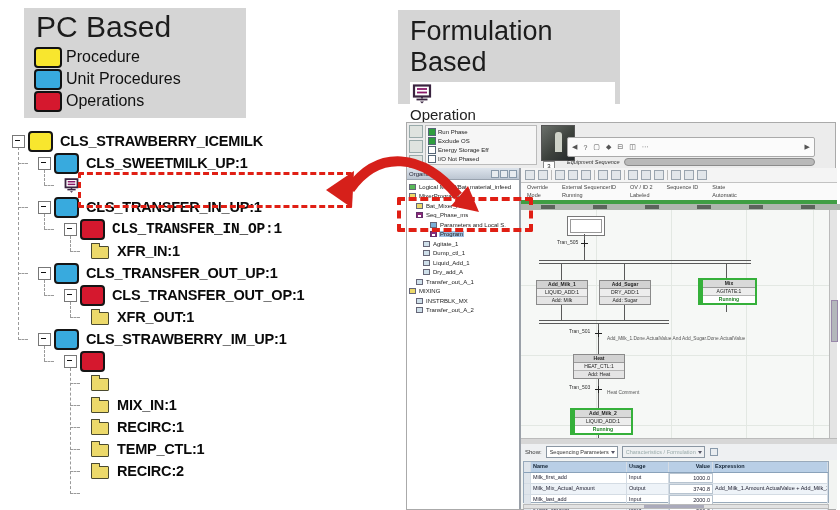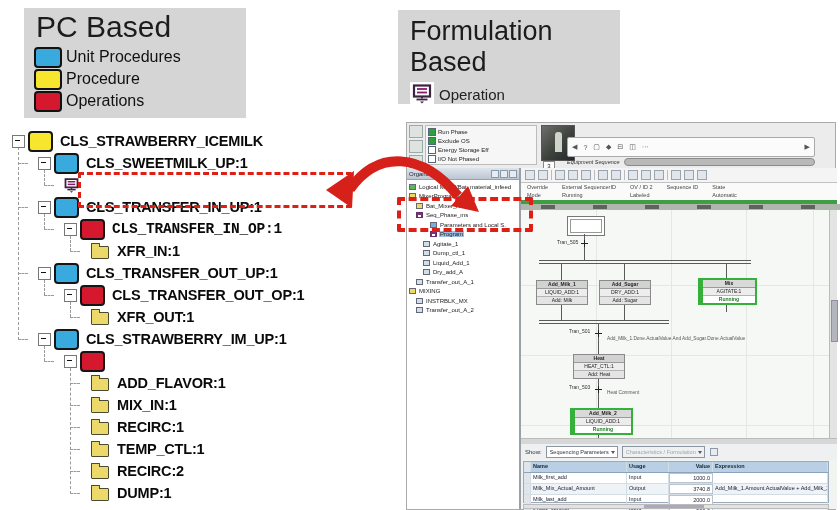--- a/index.html
+++ b/index.html
@@ -7,21 +7,21 @@
 
   
   .legend-box{position:absolute;background:#d5d5d5;}
   #pc-legend{left:24px;top:8px;width:222px;height:110px;padding:2px 0 0 10px;box-sizing:border-box;}
   #pc-legend .lg-title{font-size:30px;color:#1c1c1c;letter-spacing:0;margin:0 0 2px 2px;}
   .lg-row{display:flex;align-items:center;height:22px;}
   .lg-sw{width:24px;height:17px;border:2px solid #111;border-radius:4px;margin-right:4px;flex:0 0 auto;}
   .lg-lb{font-size:16px;color:#111;}
   #ctl-legend{left:398px;top:10px;width:222px;height:94px;padding:6px 0 0 12px;box-sizing:border-box;}
   #ctl-legend .lg-title{font-size:27px;color:#1c1c1c;margin:0 0 4px 0;}
-  .op-row{display:flex;align-items:center;}
+  .op-row{display:flex;flex-direction:column;}
   .op-chip{background:#fff;padding:2px;margin-right:5px;display:flex;}
   .op-lb{font-size:15px;color:#222;}
 
   
   #tree{position:absolute;left:4px;top:130px;width:368px;height:378px;}
   .trow{position:absolute;left:0;height:22px;display:flex;align-items:center;}
   .exp{position:relative;width:11px;height:11px;border:1px solid #777;background:#fff;flex:0 0 auto;margin-right:3px;}
   .exp i{position:absolute;left:2px;top:4px;width:5px;height:1px;background:#111;}
   .icon-sq{width:21px;height:17px;border:2px solid #151515;border-radius:4px;flex:0 0 auto;margin-right:5px;}
   .c-procedure{background:#f8e62e;}
@@ -133,26 +133,26 @@
 </style>
 </head>
 <body>
 
 <div id="stage">
 
   <div id="pc-legend" class="legend-box">
     <div class="lg-title">PC Based</div>
     <div id="pc-legend-rows">
         <div class="lg-row">
+          <span class="lg-sw" style="background: rgb(248, 230, 46);"></span>
+          <span class="lg-lb">Procedure</span>
+        </div>
+        <div class="lg-row">
           <span class="lg-sw" style="background: rgb(56, 170, 222);"></span>
           <span class="lg-lb">Unit Procedures</span>
-        </div>
-        <div class="lg-row">
-          <span class="lg-sw" style="background: rgb(248, 230, 46);"></span>
-          <span class="lg-lb">Procedure</span>
         </div>
         <div class="lg-row">
           <span class="lg-sw" style="background: rgb(213, 24, 46);"></span>
           <span class="lg-lb">Operations</span>
         </div>
       </div>
   </div>
 
   <div id="ctl-legend" class="legend-box">
     <div class="lg-title">Formulation Based</div>
@@ -261,21 +261,20 @@
       <div class="stub" style="left: 40px; top: 231px; width: 10px;"></div>
       <div class="trow" style="top: 220px; left: 60px;">
         <span class="exp">
           <i></i>
         </span>
         <span class="icon-sq c-operation"></span>
       </div>
       <div class="stub" style="left: 66px; top: 253px; width: 10px;"></div>
       <div class="trow" style="top: 242px; left: 86px;">
         <span class="icon-folder"></span>
-        <span class="tlabel">ADD_FLAVOR:1</span>
       </div>
       <div class="stub" style="left: 66px; top: 275px; width: 10px;"></div>
       <div class="trow" style="top: 264px; left: 86px;">
         <span class="icon-folder"></span>
         <span class="tlabel">MIX_IN:1</span>
       </div>
       <div class="stub" style="left: 66px; top: 297px; width: 10px;"></div>
       <div class="trow" style="top: 286px; left: 86px;">
         <span class="icon-folder"></span>
         <span class="tlabel">RECIRC:1</span>
@@ -284,24 +283,20 @@
       <div class="trow" style="top: 308px; left: 86px;">
         <span class="icon-folder"></span>
         <span class="tlabel">TEMP_CTL:1</span>
       </div>
       <div class="stub" style="left: 66px; top: 341px; width: 10px;"></div>
       <div class="trow" style="top: 330px; left: 86px;">
         <span class="icon-folder"></span>
         <span class="tlabel">RECIRC:2</span>
       </div>
       <div class="stub" style="left: 66px; top: 363px; width: 10px;"></div>
-      <div class="trow" style="top: 352px; left: 86px;">
-        <span class="icon-folder"></span>
-        <span class="tlabel">DUMP:1</span>
-      </div>
     </div>
 
   <div id="dash-left" class="dash-red"></div>
   <div id="dash-right" class="dash-red"></div>
 
   <div id="app">
     <div id="mini-col" class="abs">
       <div class="mbtn"></div>
       <div class="mbtn"></div>
       <div class="mbtn"></div>

